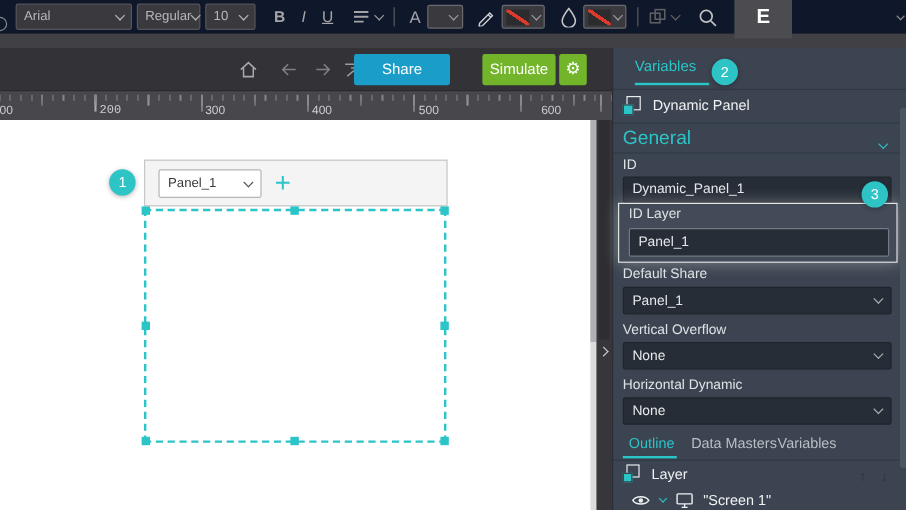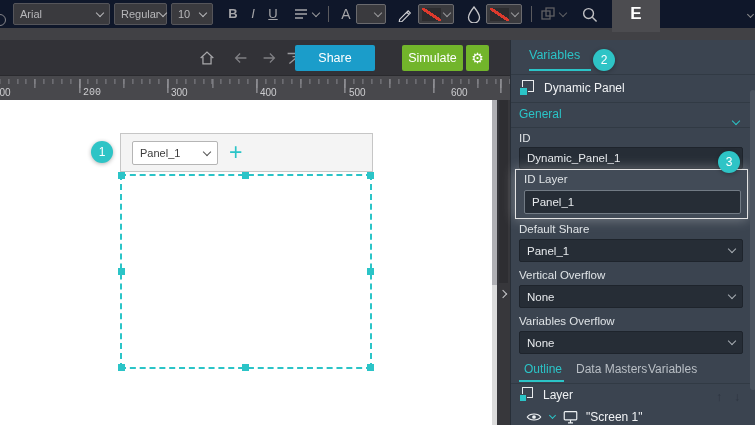--- a/index.html
+++ b/index.html
@@ -70,21 +70,21 @@
 
   
   .props { position:absolute; left:510px; top:40px; width:245px; height:385px; background:#3b4450; border-left:1px solid #272e37; color:#e6e9eb; }
   .p-div { position:absolute; left:0; width:245px; height:1px; background:#313a44; }
   .props-tab { position:absolute; left:18px; top:8px; color:#2bc4c7; font-size:12.5px; }
   .props-tab-line { position:absolute; left:18px; top:29px; width:62px; height:2px; background:#2bc4c7; }
   .widget-head { position:absolute; left:8px; top:40px; display:flex; align-items:center; gap:9px; font-size:12px; color:#f0f2f4; }
   .dpicon { position:relative; width:16px; height:16px; flex:none; }
   .dpicon .outline { position:absolute; left:3px; top:0; width:12px; height:12px; border:1.5px solid #e9ecee; }
   .dpicon .fill { position:absolute; left:0; top:7px; width:9px; height:9px; background:#2bc4c7; border:1px solid #3b4450; }
-  .section-head { position:absolute; left:8px; top:67px; color:#2bc4c7; font-size:12px; }
+  .section-head { position:absolute; left:8px; top:67px; color:#2bc4c7; font-size:16px; }
   .section-chev { position:absolute; left:222px; top:70px; color:#2bc4c7; }
   .f-label { position:absolute; left:8px; font-size:11.5px; color:#dfe3e6;text-align:center; }
   .f-input { position:absolute; left:8px; width:224px; height:22px; background:#262d36; border:1px solid #1e242c; border-radius:2px;
              font-size:11.5px; color:#e6e9ec; display:flex; align-items:center; padding:0 7px; }
   .f-select { justify-content:space-between; }
   .f-select .chev { color:#a7adb3; }
   .hl-box { position:absolute; left:4px; top:129px; width:233px; height:50px; background:#424b57; border:1px solid #e3e3e3;
             box-shadow:0 0 12px rgba(255,255,255,.35); }
   .hl-box .f-label { left:8px; top:3px; }
   .hl-box .f-input { left:8px; top:20px; width:217px; height:24px; border:1px solid #727b85; }
@@ -275,21 +275,21 @@
       <span>Panel_1</span>
       <span class="chev"></span>
     </div>
 
     <span class="f-label" style="top:229px;">Vertical Overflow</span>
     <div class="f-input f-select" style="top:245px;height:23px;">
       <span>None</span>
       <span class="chev"></span>
     </div>
 
-    <span class="f-label" style="top:275px;">Variables Overflow</span>
+    <span class="f-label" style="top:275px;">Horizontal Dynamic</span>
     <div class="f-input f-select" style="top:291px;height:23px;">
       <span>None</span>
       <span class="chev"></span>
     </div>
 
     <span class="tab2 active" style="left:13px;">Outline</span>
     <span class="tab2" style="left:65px;">Data Masters</span>
     <span class="tab2" style="left:137px;">Variables</span>
     <span class="tab2-line"></span>
     <div class="p-div" style="top:343px;"></div>

